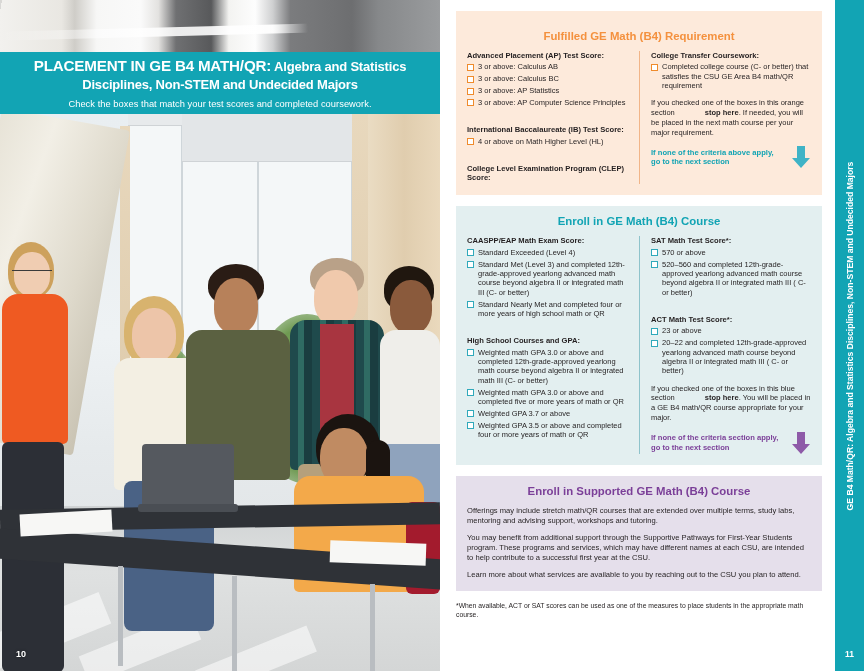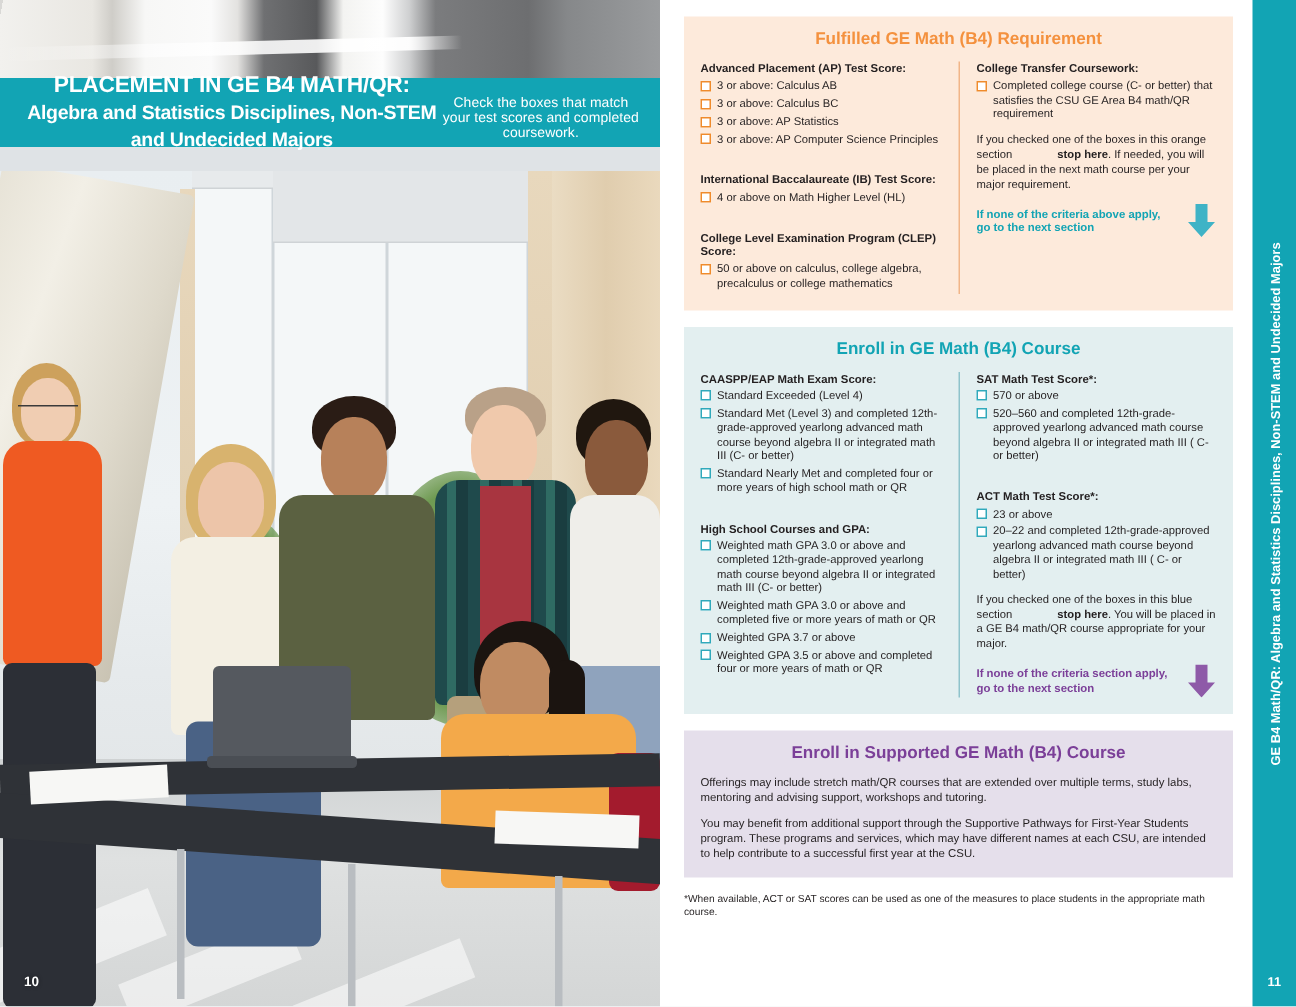--- a/index.html
+++ b/index.html
@@ -33,23 +33,23 @@
         #f3f3f1 52%, #fdfdfd 58%, #cfd0d1 62%,
         #7b7c7e 66%, #6d6e70 80%,
         #86888a 86%, #9a9c9e 100%);
   }
   .photo-top:after{
     content:""; position:absolute; left:0; top:26px; width:440px; height:9px;
     background: linear-gradient(to right, rgba(255,255,255,0) 0%, rgba(255,255,255,.85) 35%, rgba(255,255,255,.95) 62%, rgba(255,255,255,0) 70%);
     transform: rotate(-1.5deg);
   }
   .banner {
-    position: absolute; left: 0; top: 52px; width: 440px; height: 46px;
+    position: absolute; left: 0; top: 52px; width: 440px; height: 62px;
     background: #12a4b4;
-    display: flex; flex-direction: row; align-items: center; justify-content: center;
+    display: flex; flex-direction: column; align-items: center; justify-content: center;
     color: #fff; text-align: center; padding: 0 14px;
   }
   .banner h1 {
     font-size: 15.2px; line-height: 1.17; font-weight: bold; letter-spacing: -0.2px;
   }
   .banner h1 .sub { font-size: 13px; font-weight: bold; }
   .banner .tagline {
     font-size: 9.3px; font-weight: normal; margin-top: 6px; letter-spacing: .05px;
   }
 
@@ -130,21 +130,21 @@
     position: absolute; left: 0; right: 0; bottom: 12px;
     text-align: center; color: #ffffff; font-size: 8.5px; font-weight: bold;
   }
 
   .section { border-radius: 0; margin-bottom: 11px; padding: 9px 11px 11px 11px; }
   .sec-orange { background: #fdeadb; }
   .sec-blue   { background: #e3eff0; }
   .sec-purple { background: #e5dfeb; }
 
   .sec-title { text-align: center; font-weight: bold; font-size: 11.4px; margin-bottom: 9px; }
-  .t-orange { color: #f4913e; }
+  .t-orange { color: #f4913e; margin-top: 10px; }
   .t-blue   { color: #12a4b4; }
   .t-purple { color: #7b3f98; }
 
   .cols { display: flex; gap: 0; }
   .col-l { width: 50%; padding-right: 10px; }
   .col-r { width: 50%; padding-left: 11px; }
   .sec-orange .col-r { border-left: 1px solid #f1b588; }
   .sec-blue   .col-r { border-left: 1px solid #8fc3cb; }
 
   .grp-head {
@@ -299,24 +299,20 @@
               <span class="cb-label">3 or above: AP Computer Science Principles</span>
             </div>
 
           <div class="grp-head">International Baccalaureate (IB) Test Score:</div>
           <div class="cb-row">
               <span class="cb"></span>
               <span class="cb-label">4 or above on Math Higher Level (HL)</span>
             </div>
 
           <div class="grp-head">College Level Examination Program (CLEP) Score:</div>
-          <div class="cb-row">
-              <span class="cb"></span>
-              <span class="cb-label">50 or above on calculus, college algebra, precalculus or college mathematics</span>
-            </div>
         </div>
 
         <div class="col-r">
           <div class="grp-head">College Transfer Coursework:</div>
           <div class="cb-row">
               <span class="cb"></span>
               <span class="cb-label">Completed college course (C- or better) that satisfies the CSU GE Area B4 math/QR requirement</span>
             </div>
 
           <div class="para">
@@ -406,20 +402,21 @@
         </div>
 
       </div>
     </div>
 
     <div class="section sec-purple">
       <div class="sec-title t-purple">Enroll in Supported GE Math (B4) Course</div>
       <div class="purple-body">
         <p>Offerings may include stretch math/QR courses that are extended over multiple terms, study labs, mentoring and advising support, workshops and tutoring.</p>
         <p>You may benefit from additional support through the Supportive Pathways for First-Year Students program. These programs and services, which may have different names at each CSU, are intended to help contribute to a successful first year at the CSU.</p>
+        <p>Learn more about what services are available to you by reaching out to the CSU you plan to attend.</p>
       </div>
     </div>
 
     <div class="footnote">*When available, ACT or SAT scores can be used as one of the measures to place students in the appropriate math course.</div>
 
     <div class="side-tab">
       <div class="vtext">GE B4 Math/QR: Algebra and Statistics Disciplines, Non-STEM and Undecided Majors</div>
       <div class="vnum">11</div>
     </div>
   </div>

